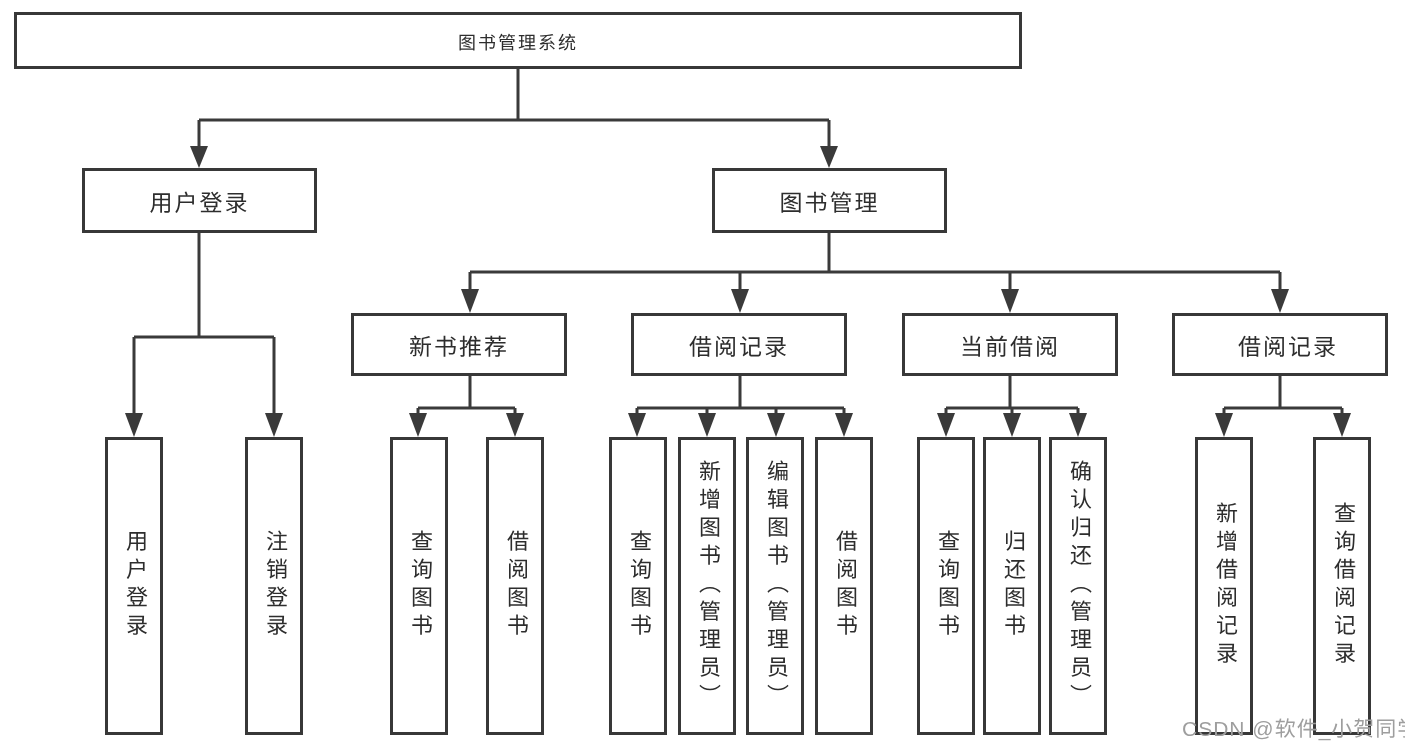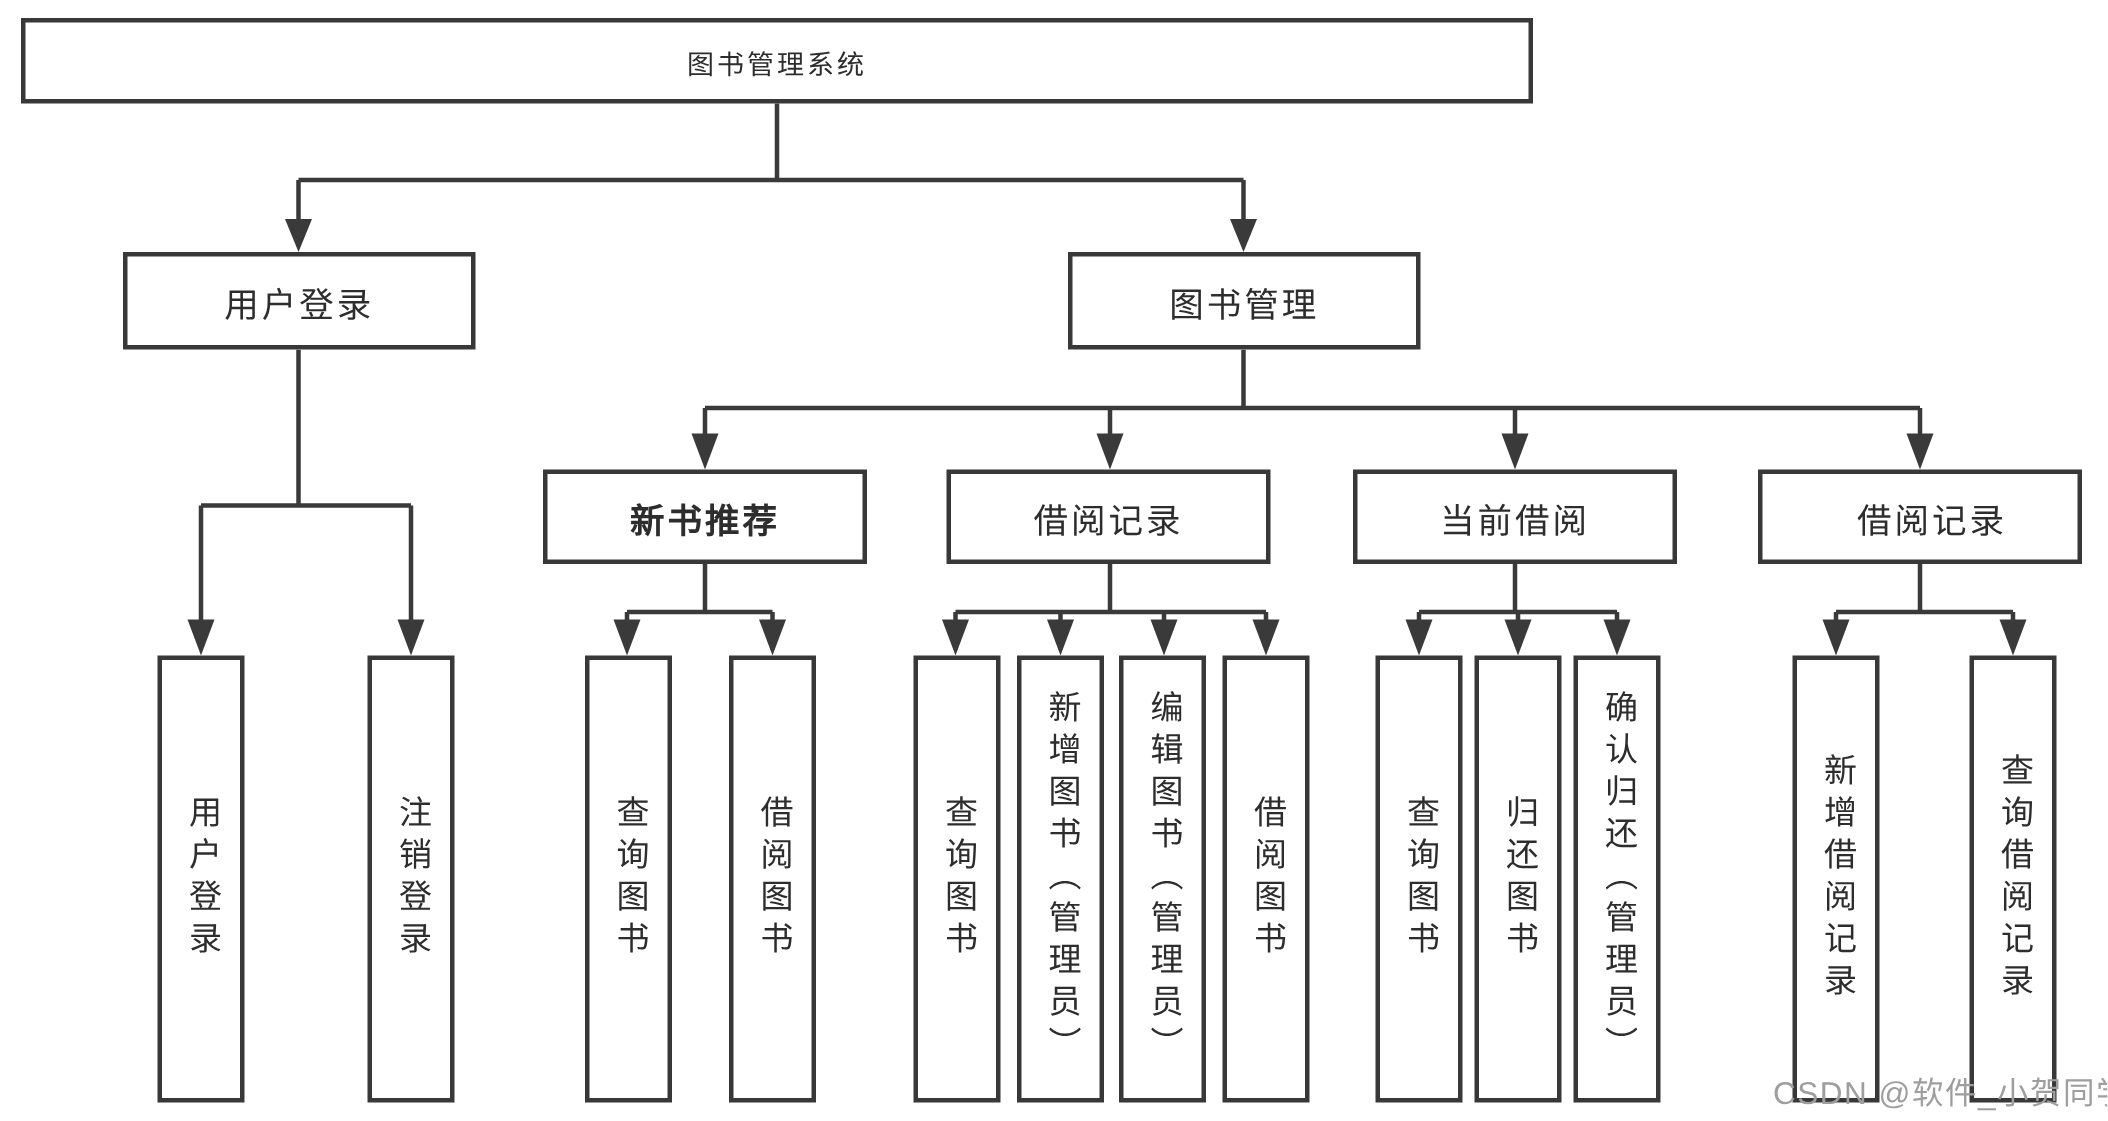--- a/index.html
+++ b/index.html
@@ -131,21 +131,21 @@
     <span>图书管理系统</span>
   </div>
 
   <div class="node box-h box-l2" style="left:82px;">
     <span>用户登录</span>
   </div>
   <div class="node box-h box-l2" style="left:712px;">
     <span>图书管理</span>
   </div>
 
-  <div class="node box-h box-l3" style="left:362px;font-weight:bold;">
+  <div class="node box-h box-l3" style="left:351px;">
     <span>新书推荐</span>
   </div>
   <div class="node box-h box-l3" style="left:631px;">
     <span>借阅记录</span>
   </div>
   <div class="node box-h box-l3" style="left:902px;">
     <span>当前借阅</span>
   </div>
   <div class="node box-h box-l3" style="left:1172px;padding-left:16px;">
     <span>借阅记录</span>

